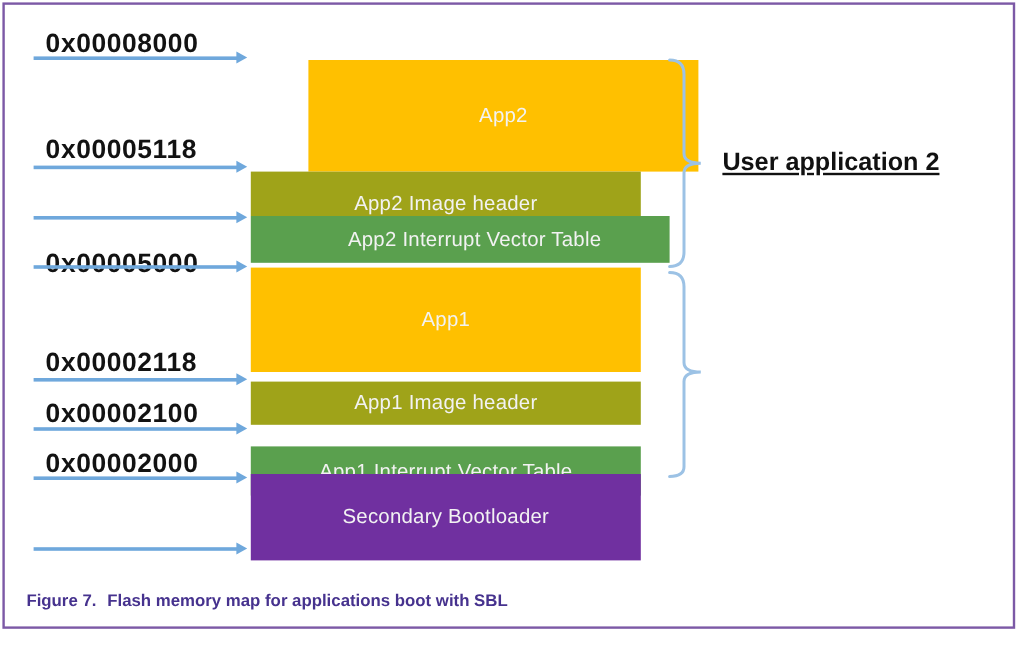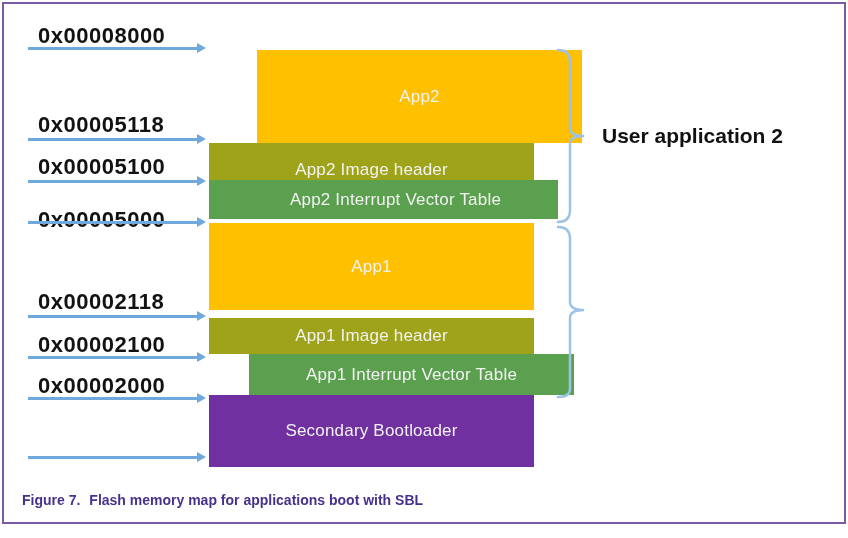--- a/index.html
+++ b/index.html
@@ -36,21 +36,21 @@
     border-left:9px solid #6FA8DC;
     border-top:5px solid transparent;
     border-bottom:5px solid transparent;
   }
   
   .braces-svg{position:absolute;left:550px;top:40px;}
   .braces-svg path{stroke:#9CC2E5;stroke-width:2.5;fill:none;stroke-linecap:round;}
   .region-label{
     position:absolute;left:602px;
     font-size:21px;font-weight:bold;color:#111111;
-    line-height:24px;white-space:nowrap;
+    line-height:24px;white-space:nowrap;text-decoration:underline;
   }
   
   .caption{
     position:absolute;left:10px;top:492px;
     font-size:14px;font-weight:bold;color:#46328E;
     white-space:nowrap;
     padding-left:12px;
   }
   .caption .cap-label{margin-right:9px;}
 </style>
@@ -68,30 +68,29 @@
     </div>
   <div class="block" style="top: 180px; height: 39px; background: rgb(90, 160, 78); padding-left: 24px;">
       <span>App2 Interrupt Vector Table</span>
     </div>
   <div class="block" style="top: 223px; height: 87px; background: rgb(255, 192, 0);">
       <span>App1</span>
     </div>
   <div class="block" style="top: 318px; height: 36px; background: rgb(159, 163, 25);">
       <span>App1 Image header</span>
     </div>
-  <div class="block" style="top: 354px; height: 41px; background: rgb(90, 160, 78); margin-left: 40px;">
+  <div class="block" style="top: 372px; height: 41px; background: rgb(90, 160, 78);">
       <span>App1 Interrupt Vector Table</span>
     </div>
   <div class="block" style="top: 395px; height: 72px; background: rgb(112, 48, 160);">
       <span>Secondary Bootloader</span>
     </div>
 
   <div class="addr" style="top:24px;">0x00008000</div>
   <div class="addr" style="top:113px;">0x00005118</div>
-  <div class="addr" style="top:155px;">0x00005100</div>
   <div class="addr" style="top:208px;">0x00005000</div>
   <div class="addr" style="top:290px;">0x00002118</div>
   <div class="addr" style="top:333px;">0x00002100</div>
   <div class="addr" style="top:374px;">0x00002000</div>
 
   <div class="arrow" style="top:43px;">
       <span class="arrow-line"></span>
       <span class="arrow-head"></span>
     </div>
   <div class="arrow" style="top:134px;">

